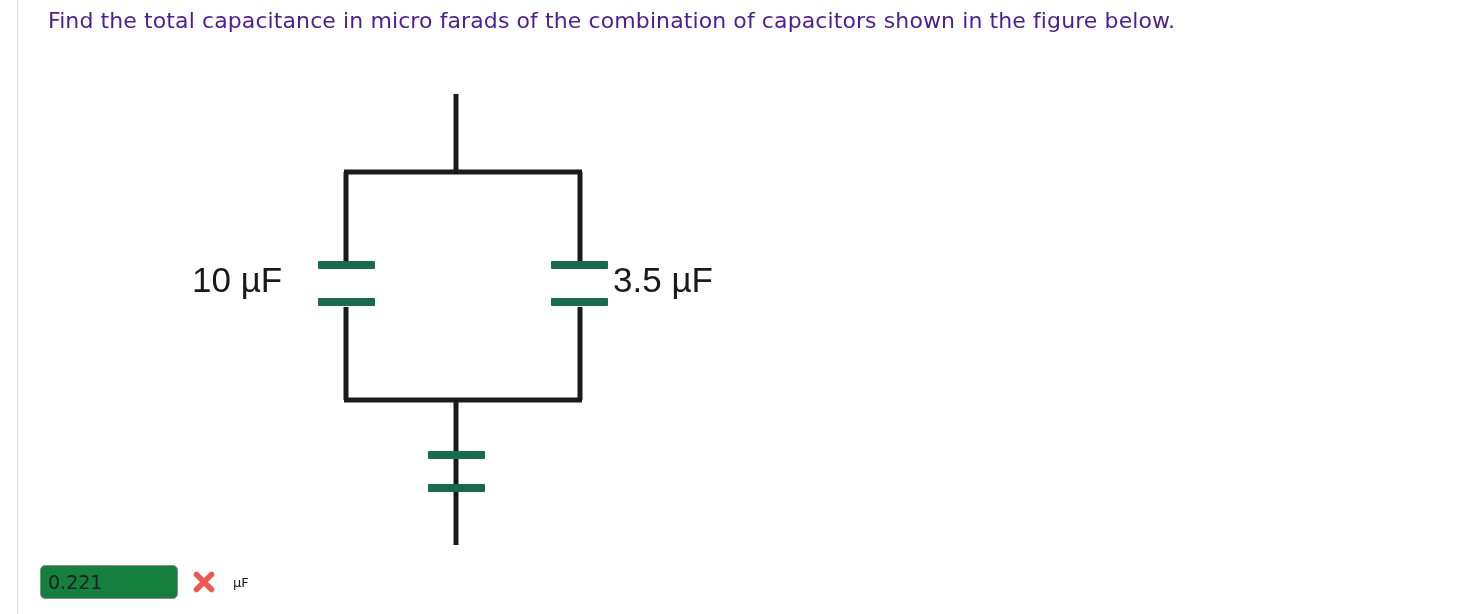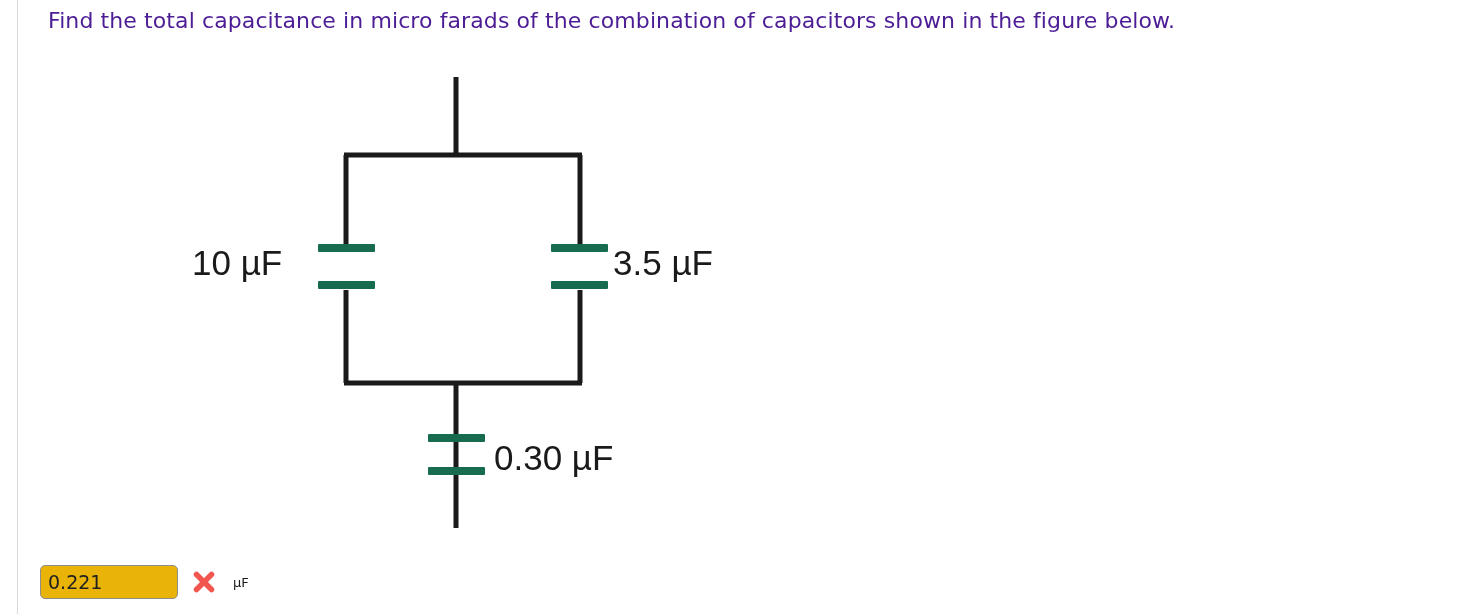--- a/index.html
+++ b/index.html
@@ -34,21 +34,21 @@
     line-height: 26px;
     letter-spacing: 0.1px;
     white-space: nowrap;
     color: #4c1d95;
   }
 
   
   .figure {
     position: absolute;
     left: 0;
-    top: 55px;
+    top: 72px;
     width: 900px;
     height: 490px;
   }
   .figure svg { display: block; }
 
   .cap-label {
     position: absolute;
     font-family: "Liberation Sans", "DejaVu Sans", sans-serif;
     font-size: 35px;
     line-height: 35px;
@@ -67,21 +67,21 @@
     height: 40px;
     display: flex;
     align-items: center;
   }
   .answer-input {
     width: 138px;
     height: 34px;
     box-sizing: border-box;
     border: 1px solid #8d8d8d;
     border-radius: 5px;
-    background: #eab308;
+    background: #15803d;
     padding: 0 7px;
     font-family: "DejaVu Sans", "Liberation Sans", sans-serif;
     font-size: 19px;
     color: #202020;
     outline: none;
   }
   .mark-wrong {
     margin-left: 13px;
     width: 26px;
     height: 26px;
@@ -137,21 +137,20 @@
       <rect x="551" y="189" width="57" height="8" rx="1"></rect>
       <rect x="551" y="226" width="57" height="8" rx="1"></rect>
 
       <rect x="428" y="379" width="57" height="8" rx="1"></rect>
       <rect x="428" y="412" width="57" height="8" rx="1"></rect>
     </g>
   </svg>
 
   <div class="cap-label cap-label-left">10 µF</div>
   <div class="cap-label cap-label-right">3.5 µF</div>
-  <div class="cap-label cap-label-bottom">0.30 µF</div>
 </div>
 
 <div class="answer-row">
   <input class="answer-input" type="text" value="0.221" style="">
   <span class="mark-wrong">
     <svg width="26" height="26" viewBox="0 0 26 26" xmlns="http://www.w3.org/2000/svg">
       <g stroke="#f2574f" stroke-width="5.5" stroke-linecap="round">
         <line x1="5.5" y1="5.5" x2="20.5" y2="20.5"></line>
         <line x1="20.5" y1="5.5" x2="5.5" y2="20.5"></line>
       </g>

